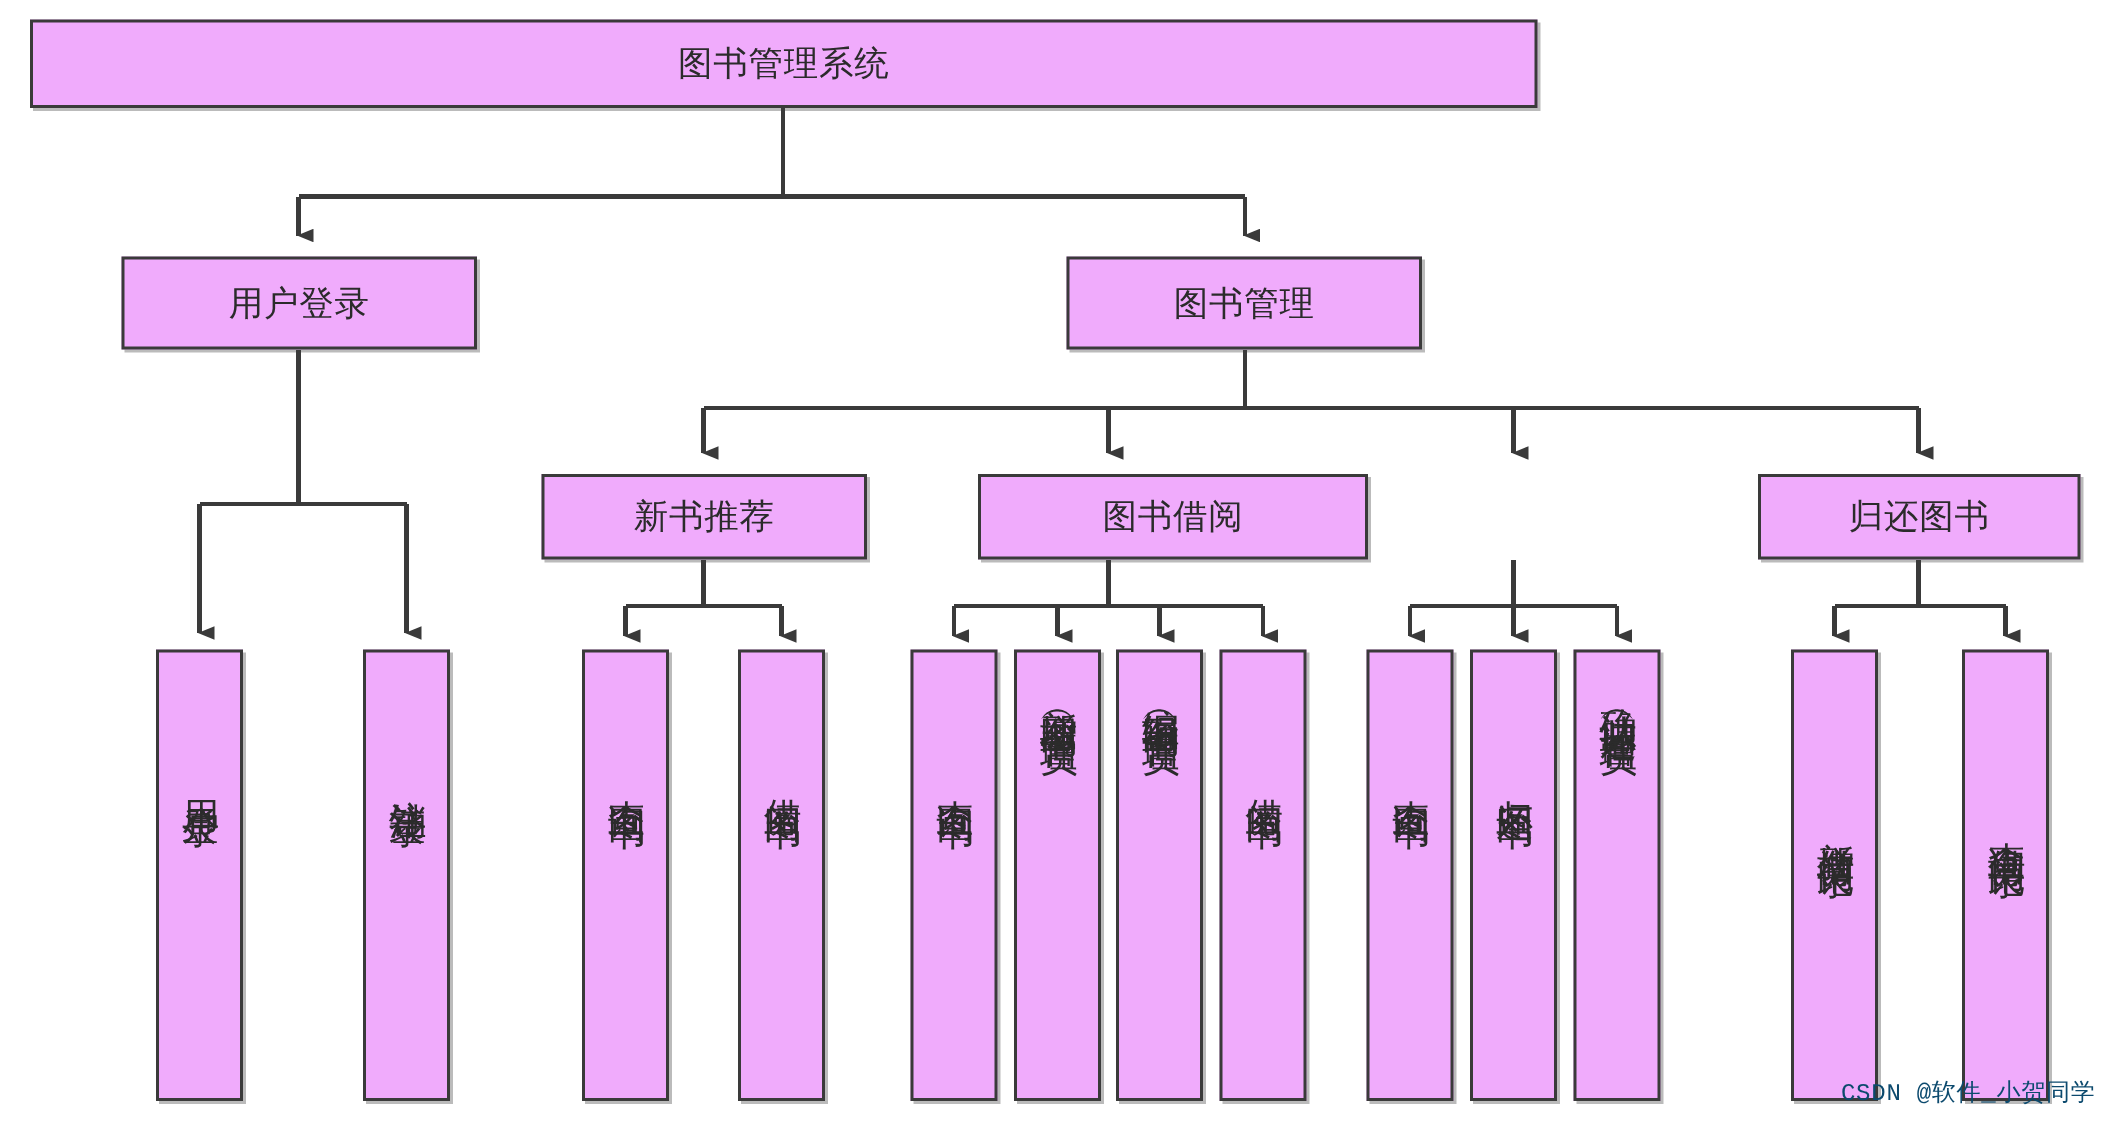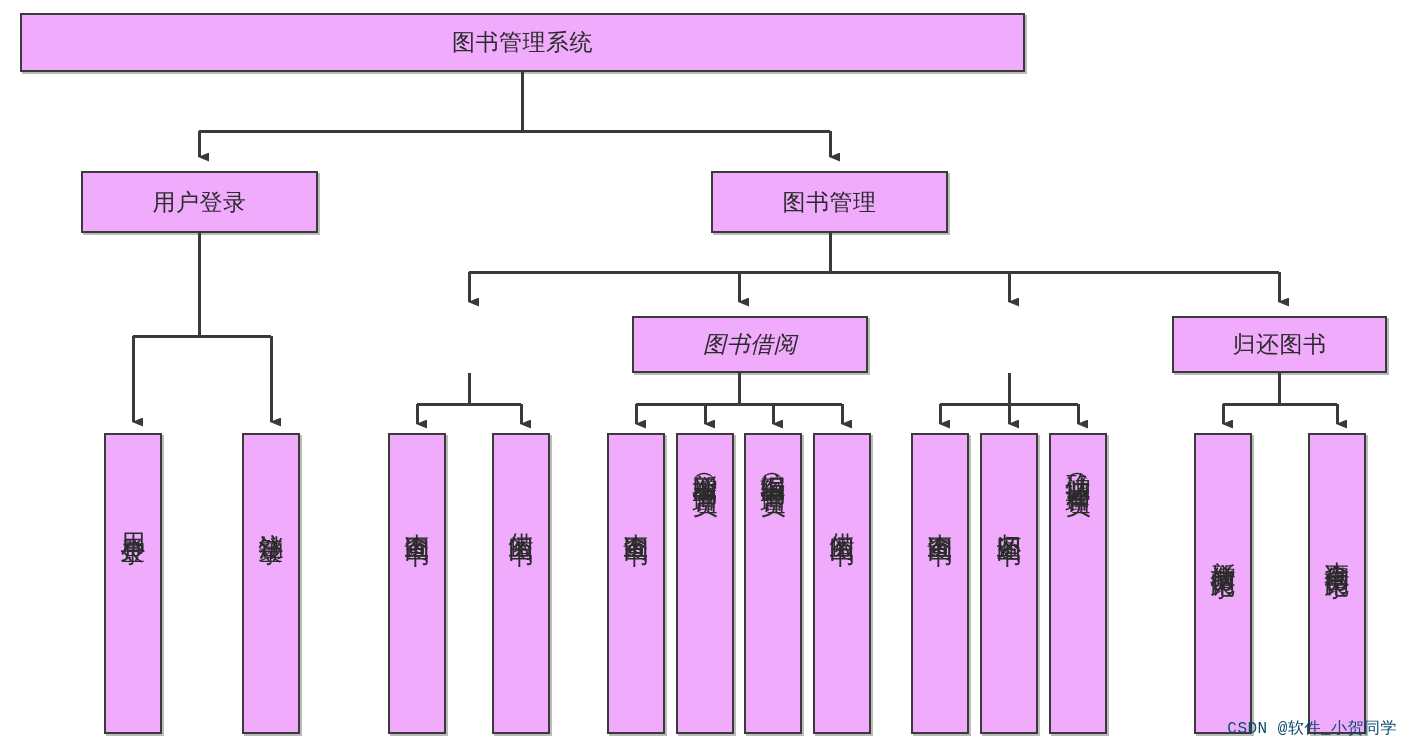--- a/index.html
+++ b/index.html
@@ -137,21 +137,24 @@
     <span class="node-label">图书管理系统</span>
   </div>
 
   <div class="node-box horizontal" style="left:81px; top:171px; width:237px; height:62px;">
     <span class="node-label">用户登录</span>
   </div>
   <div class="node-box horizontal" style="left:711px; top:171px; width:237px; height:62px;">
     <span class="node-label">图书管理</span>
   </div>
 
-  <div class="node-box horizontal" style="left:632px; top:316px; width:236px; height:57px;font-style:italic;">
+  <div class="node-box horizontal" style="left:361px; top:316px; width:217px; height:57px;">
+    <span class="node-label">新书推荐</span>
+  </div>
+  <div class="node-box horizontal" style="left:652px; top:316px; width:260px; height:57px;">
     <span class="node-label">图书借阅</span>
   </div>
   <div class="node-box horizontal" style="left:1172px; top:316px; width:215px; height:57px;">
     <span class="node-label">归还图书</span>
   </div>
 
   <div class="node-box vertical mid" style="left:104px; top:433px; width:58px; height:301px;">
     <span class="node-label">用户登录</span>
   </div>
   <div class="node-box vertical mid" style="left:242px; top:433px; width:58px; height:301px;">

